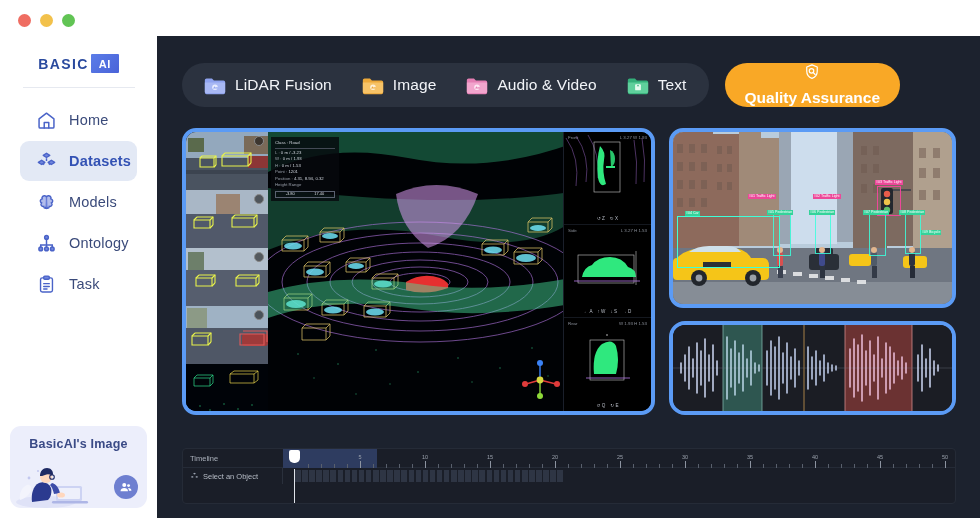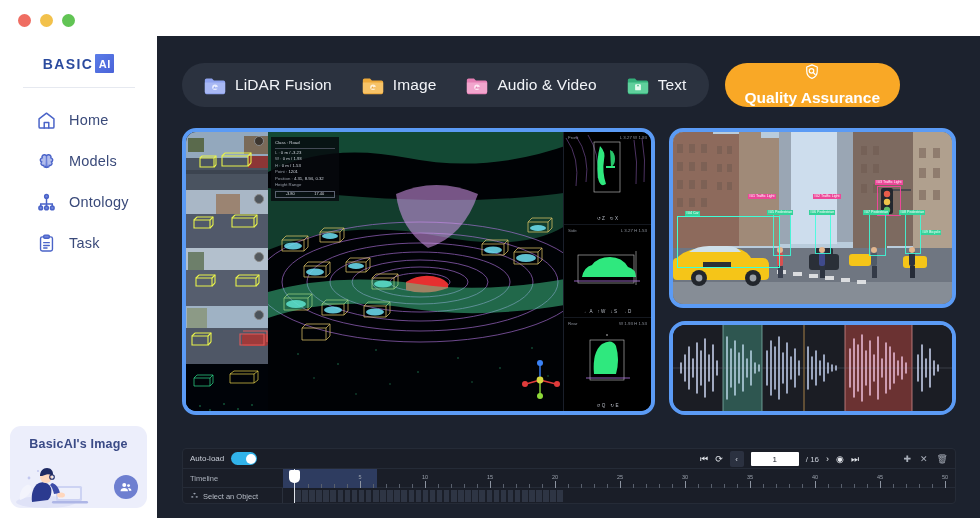--- a/index.html
+++ b/index.html
@@ -55,21 +55,21 @@
     user-select: none;
   }
   .logo-text {
     font-size: 14px;
     font-weight: bold;
     letter-spacing: 1.4px;
     color: #2a4a9e;
     font-family: "Liberation Sans", sans-serif;
   }
   .logo-badge {
-    width: 19px; height: 19px;
+    width: 28px; height: 19px;
     background: linear-gradient(135deg, #5b7de8, #4a63d8);
     color: #ffffff;
     font-size: 11px;
     font-weight: bold;
     letter-spacing: .5px;
     display: flex;
     align-items: center;
     justify-content: center;
     border-radius: 1px;
   }
@@ -474,20 +474,31 @@
       <div class="nav-item">
         <span class="nav-icon">
           <svg viewBox="0 0 24 24" fill="none" stroke="#4a63c8" stroke-width="1.7" stroke-linecap="round" stroke-linejoin="round" width="21" height="21">
             <path d="M3.5 10.2 12 3.6l8.5 6.6v9.1a1.3 1.3 0 0 1-1.3 1.3H4.8a1.3 1.3 0 0 1-1.3-1.3z"></path>
             <path d="M9.4 20.6v-6.3h5.2v6.3"></path>
           </svg>
         </span>
         <span class="nav-label">Home</span>
       </div>
 
+      <div class="nav-item active">
+        <span class="nav-icon">
+          <svg viewBox="0 0 24 24" fill="none" stroke="#4a63c8" stroke-width="1.6" stroke-linejoin="round" width="21" height="21">
+            <path d="M12 2.6 15.7 5 12 7.4 8.3 5z" fill="#7287dd" stroke="#4a63c8"></path>
+            <path d="M6.4 10.6 10.1 13 6.4 15.4 2.7 13z" fill="#7287dd" stroke="#4a63c8"></path>
+            <path d="M17.6 10.6 21.3 13l-3.7 2.4-3.7-2.4z" fill="#7287dd" stroke="#4a63c8"></path>
+            <path d="M12 8.2v3.2M9.6 14.2l-2 1.3M14.4 14.2l2 1.3"></path>
+          </svg>
+        </span>
+        <span class="nav-label">Datasets</span>
+      </div>
 
       <div class="nav-item">
         <span class="nav-icon">
           <svg viewBox="0 0 24 24" fill="none" stroke="#4a63c8" stroke-width="1.6" width="21" height="21">
             <path d="M12 4.4v15.2"></path>
             <path d="M12 5.6c-.9-1.5-3-1.8-4.3-.6-1 .9-1 2-.6 2.8-1.4.3-2.3 1.5-2.1 2.9.1.9.7 1.5 1.3 1.8-.7.7-.9 1.9-.3 2.9.6 1 1.8 1.4 2.8 1.1.1 1.3 1.3 2.3 2.7 2.2 1.1-.1 1.9-.9 2-1.9" fill="#7287dd" fill-opacity=".55"></path>
             <path d="M12 5.6c.9-1.5 3-1.8 4.3-.6 1 .9 1 2 .6 2.8 1.4.3 2.3 1.5 2.1 2.9-.1.9-.7 1.5-1.3 1.8.7.7.9 1.9.3 2.9-.6 1-1.8 1.4-2.8 1.1-.1 1.3-1.3 2.3-2.7 2.2-1.1-.1-1.9-.9-2-1.9" fill="#7287dd" fill-opacity=".55"></path>
           </svg>
         </span>
         <span class="nav-label">Models</span>
@@ -1086,41 +1097,20 @@
             <line x1="249" y1="20" x2="249" y2="66"></line>
           <line x1="253" y1="34" x2="253" y2="52"></line>
             <line x1="257" y1="24" x2="257" y2="62"></line>
           <line x1="261" y1="36" x2="261" y2="50"></line>
             <line x1="265" y1="40" x2="265" y2="46"></line>
         </g>
       </svg>
     </div>
 
     <div class="timeline-panel">
-      <div class="tl-row1">
-        <span class="tl-autoload-lbl">Auto-load</span>
-        <div class="toggle"></div>
-
-        <div class="playbar">
-          <span class="pb-ico">⏮</span>
-          <span class="pb-ico">⟳</span>
-          <span class="pb-step">‹</span>
-          <span class="frame-input">1</span>
-          <span class="frame-total">/ 16</span>
-          <span class="pb-ico">›</span>
-          <span class="pb-ico">◉</span>
-          <span class="pb-ico">⏭</span>
-        </div>
-
-        <div class="tl-tools">
-          <span class="tool-ico">✚</span>
-          <span class="tool-ico">✕</span>
-          <span class="tool-ico">🗑</span>
-        </div>
-      </div>
 
       <div class="tl-row2">
         <div class="tl-label">Timeline</div>
         <div class="ruler" id="ruler">
           <div class="ruler-sel"></div>
           <div class="playhead"></div>
         <div class="tick minor" style="left: 25px;"></div>
             <div class="tick minor" style="left: 38px;"></div>
             <div class="tick minor" style="left: 51px;"></div>
             <div class="tick minor" style="left: 64px;"></div>

